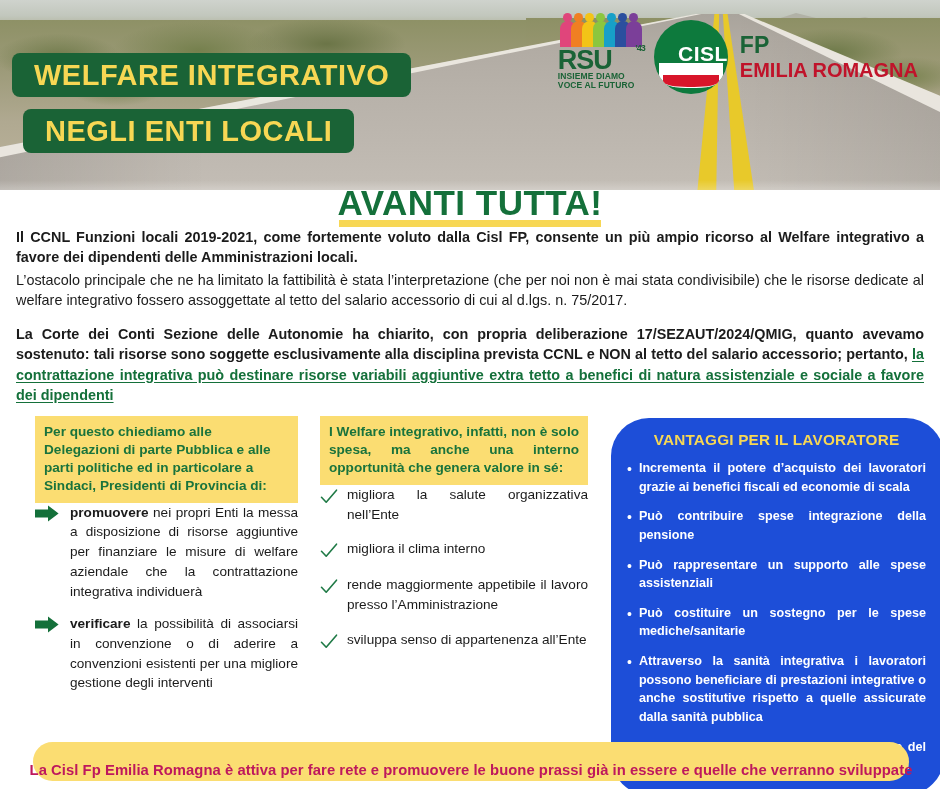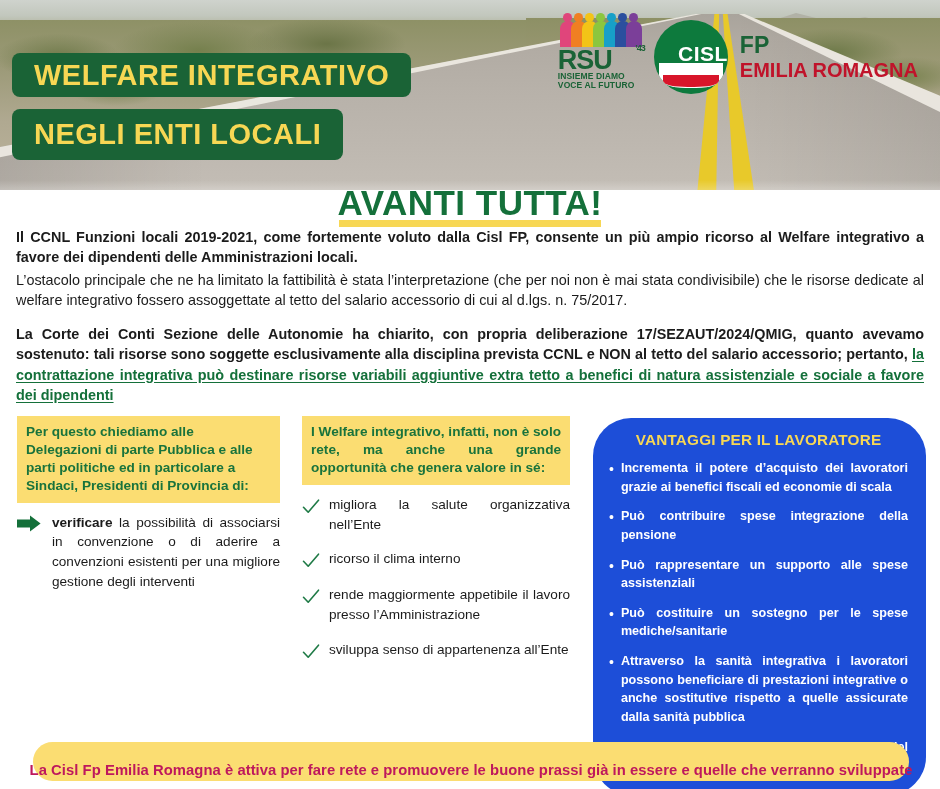--- a/index.html
+++ b/index.html
@@ -104,21 +104,21 @@
     font-weight: 800;
     letter-spacing: .5px;
     display: flex;
     align-items: center;
     padding: 0 22px;
     border-radius: 8px;
     font-size: 29px;
     white-space: nowrap;
   }
   .pill-1 { left: 12px; top: 53px; height: 44px; }
-  .pill-2 { left: 12px; top: 109px; height: 51px; }
+  .pill-2 { left: 23px; top: 109px; height: 44px; }
 
   
   .logos { position: absolute; right: 22px; top: 13px; display: flex; align-items: center; gap: 10px; }
 
   .rsu-logo { position: relative; width: 86px; height: 88px; }
   .rsu-people { position: relative; width: 84px; height: 34px; }
   .rsu-people span {
     position: absolute; bottom: 0; width: 16px; height: 26px;
     border-radius: 8px 8px 0 0;
   }
@@ -167,34 +167,34 @@
   .body-text { position: absolute; left: 16px; top: 227px; width: 908px; }
   .para { color: #1b1b1b; font-size: 14.4px; line-height: 1.42; text-align: justify; }
   .para.b { font-weight: 700; }
   .para + .para { margin-top: 2px; }
   .para.gap { margin-top: 13px; }
   .hl-link {
     color: #14703a; font-weight: 700; text-decoration: underline; text-underline-offset: 2px;
   }
 
   
-  .cols { position: absolute; left: 0; top: 416px; width: 816px; height: 312px; }
+  .cols { position: absolute; left: 18px; top: 416px; width: 816px; height: 312px; }
 
   .col-left  { position: absolute; left: 17px;  top: 0; width: 263px; }
   .col-mid   { position: absolute; left: 302px; top: 0; width: 268px; }
   .col-right { position: absolute; left: 593px; top: 2px; width: 333px; }
 
   .yellow-head {
     background: #fbdd72; color: #19733c;
     font-weight: 700; font-size: 13.6px; line-height: 1.32;
     padding: 7px 9px 8px 9px; text-align: justify;
   }
   .yellow-head.nj { text-align: left; }
 
-  .bullets { margin-top: 10px; }
+  .bullets { }
   .blt { display: flex; gap: 9px; margin-bottom: 13px; }
   .blt-icon { flex: 0 0 auto; width: 26px; padding-top: 2px; }
   .blt-body { flex: 1 1 auto; font-size: 13.6px; line-height: 1.45; color: #1b1b1b; text-align: justify; }
   .blt-body b { font-weight: 700; }
 
   .arrow-icon { display: block; }
   .check-icon { display: block; }
 
   .mid-list .blt { margin-bottom: 15px; gap: 7px; }
   .mid-list .blt-icon { width: 20px; padding-top: 3px; }
@@ -307,53 +307,61 @@
     <p class="para">L’ostacolo principale che ne ha limitato la fattibilità è stata l’interpretazione (che per noi non è mai stata condivisibile) che le risorse dedicate al welfare integrativo fossero assoggettate al tetto del salario accessorio di cui al d.lgs. n. 75/2017.</p>
     <p class="para b gap"><span>La Corte dei Conti Sezione delle Autonomie ha chiarito, con propria deliberazione 17/SEZAUT/2024/QMIG, quanto avevamo sostenuto: tali risorse sono soggette esclusivamente alla disciplina prevista CCNL e NON al tetto del salario accessorio; pertanto, </span><span class="hl-link">la contrattazione integrativa può destinare risorse variabili aggiuntive extra tetto a benefici di natura assistenziale e sociale a favore dei dipendenti</span></p>
   </div>
 
   <div class="cols">
 
     <div class="col-left">
       <div class="yellow-head nj">Per questo chiediamo alle Delegazioni di parte Pubblica e alle parti politiche ed in particolare a Sindaci, Presidenti di Provincia di:</div>
       <div class="bullets">
 
-
         <div class="blt">
           <div class="blt-icon">
             <svg class="arrow-icon" width="24" height="17" viewBox="0 0 24 17" aria-hidden="true">
               <path d="M0 4.6 H13 V0.4 L23.6 8.5 L13 16.6 V12.4 H0 Z" fill="#14703a"></path>
             </svg>
           </div>
+          <div class="blt-body"><b>promuovere</b><span> nei propri Enti la messa a disposizione di risorse aggiuntive per  finanziare le misure di welfare aziendale che la contrattazione integrativa individuerà</span></div>
+        </div>
+
+        <div class="blt">
+          <div class="blt-icon">
+            <svg class="arrow-icon" width="24" height="17" viewBox="0 0 24 17" aria-hidden="true">
+              <path d="M0 4.6 H13 V0.4 L23.6 8.5 L13 16.6 V12.4 H0 Z" fill="#14703a"></path>
+            </svg>
+          </div>
           <div class="blt-body"><b>verificare</b><span> la possibilità di associarsi in convenzione o di aderire a convenzioni esistenti per una migliore gestione degli interventi</span></div>
         </div>
 
       </div>
     </div>
 
     <div class="col-mid">
-      <div class="yellow-head">I Welfare integrativo, infatti, non è solo rete, ma anche una grande opportunità che genera valore in sé:</div>
+      <div class="yellow-head">I Welfare integrativo, infatti, non è solo spesa, ma anche una interno opportunità che genera valore in sé:</div>
       <div class="bullets mid-list">
 
         <div class="blt">
           <div class="blt-icon">
             <svg class="check-icon" width="18" height="18" viewBox="0 0 18 18" aria-hidden="true">
               <path d="M1.5 9.3 L6.2 14.2 L16.5 2.2" fill="none" stroke="#1f7a46" stroke-width="1.6" stroke-linecap="round" stroke-linejoin="round"></path>
             </svg>
           </div>
           <div class="blt-body">migliora la salute organizzativa nell’Ente</div>
         </div>
 
         <div class="blt">
           <div class="blt-icon">
             <svg class="check-icon" width="18" height="18" viewBox="0 0 18 18" aria-hidden="true">
               <path d="M1.5 9.3 L6.2 14.2 L16.5 2.2" fill="none" stroke="#1f7a46" stroke-width="1.6" stroke-linecap="round" stroke-linejoin="round"></path>
             </svg>
           </div>
-          <div class="blt-body">ricorso il clima interno</div>
+          <div class="blt-body">migliora il clima interno</div>
         </div>
 
         <div class="blt">
           <div class="blt-icon">
             <svg class="check-icon" width="18" height="18" viewBox="0 0 18 18" aria-hidden="true">
               <path d="M1.5 9.3 L6.2 14.2 L16.5 2.2" fill="none" stroke="#1f7a46" stroke-width="1.6" stroke-linecap="round" stroke-linejoin="round"></path>
             </svg>
           </div>
           <div class="blt-body">rende maggiormente appetibile il lavoro presso l’Amministrazione</div>
         </div>

